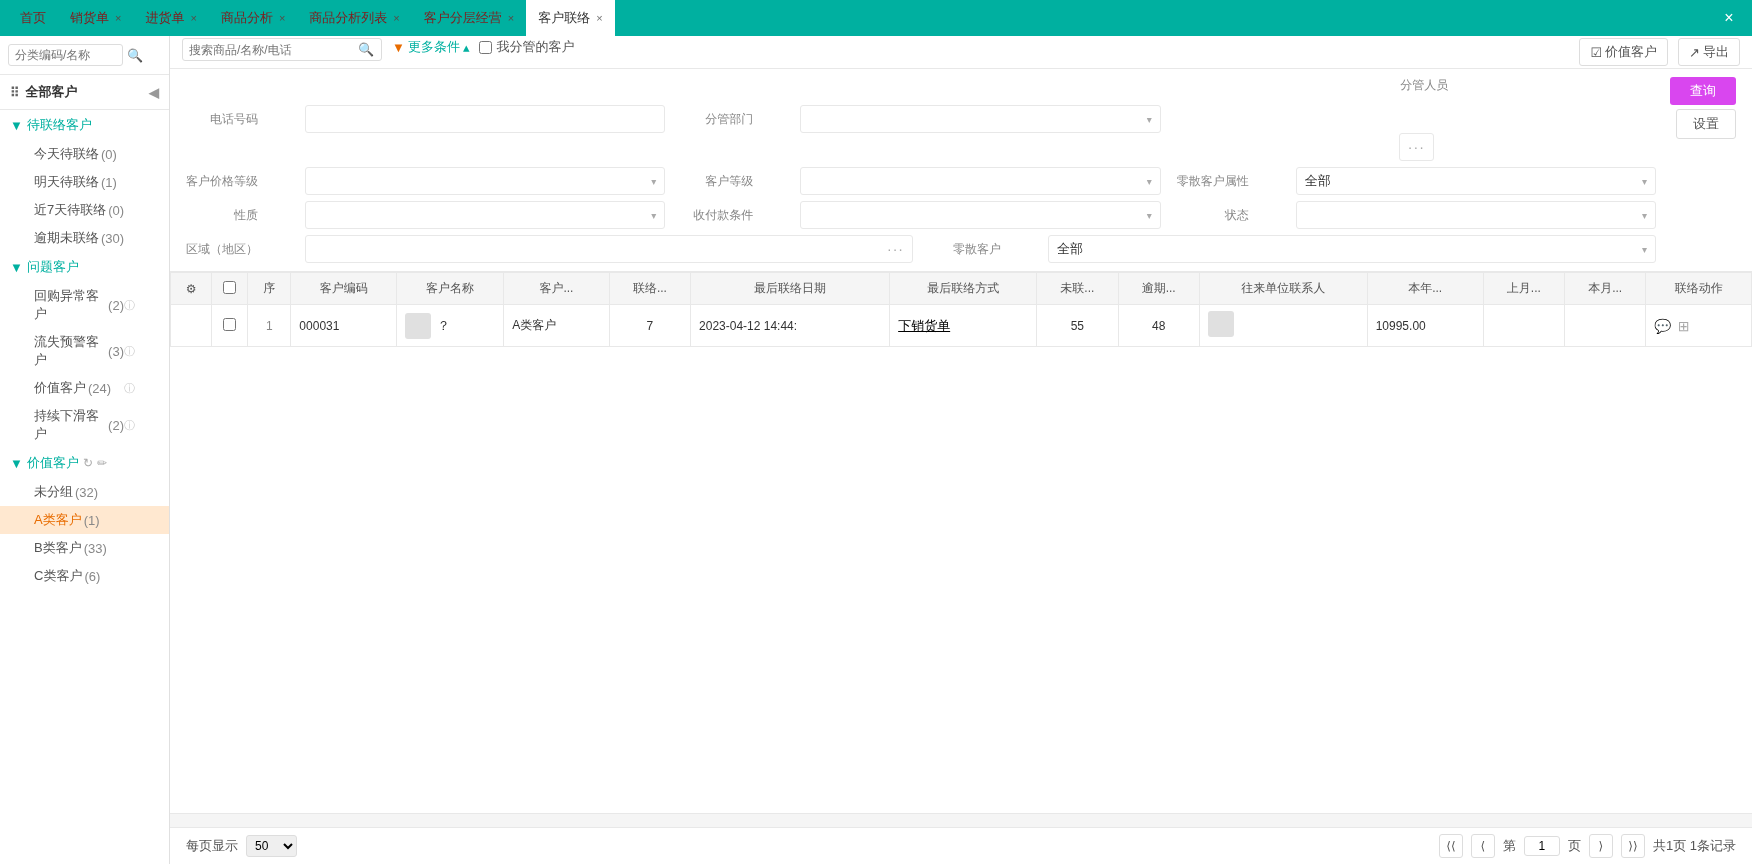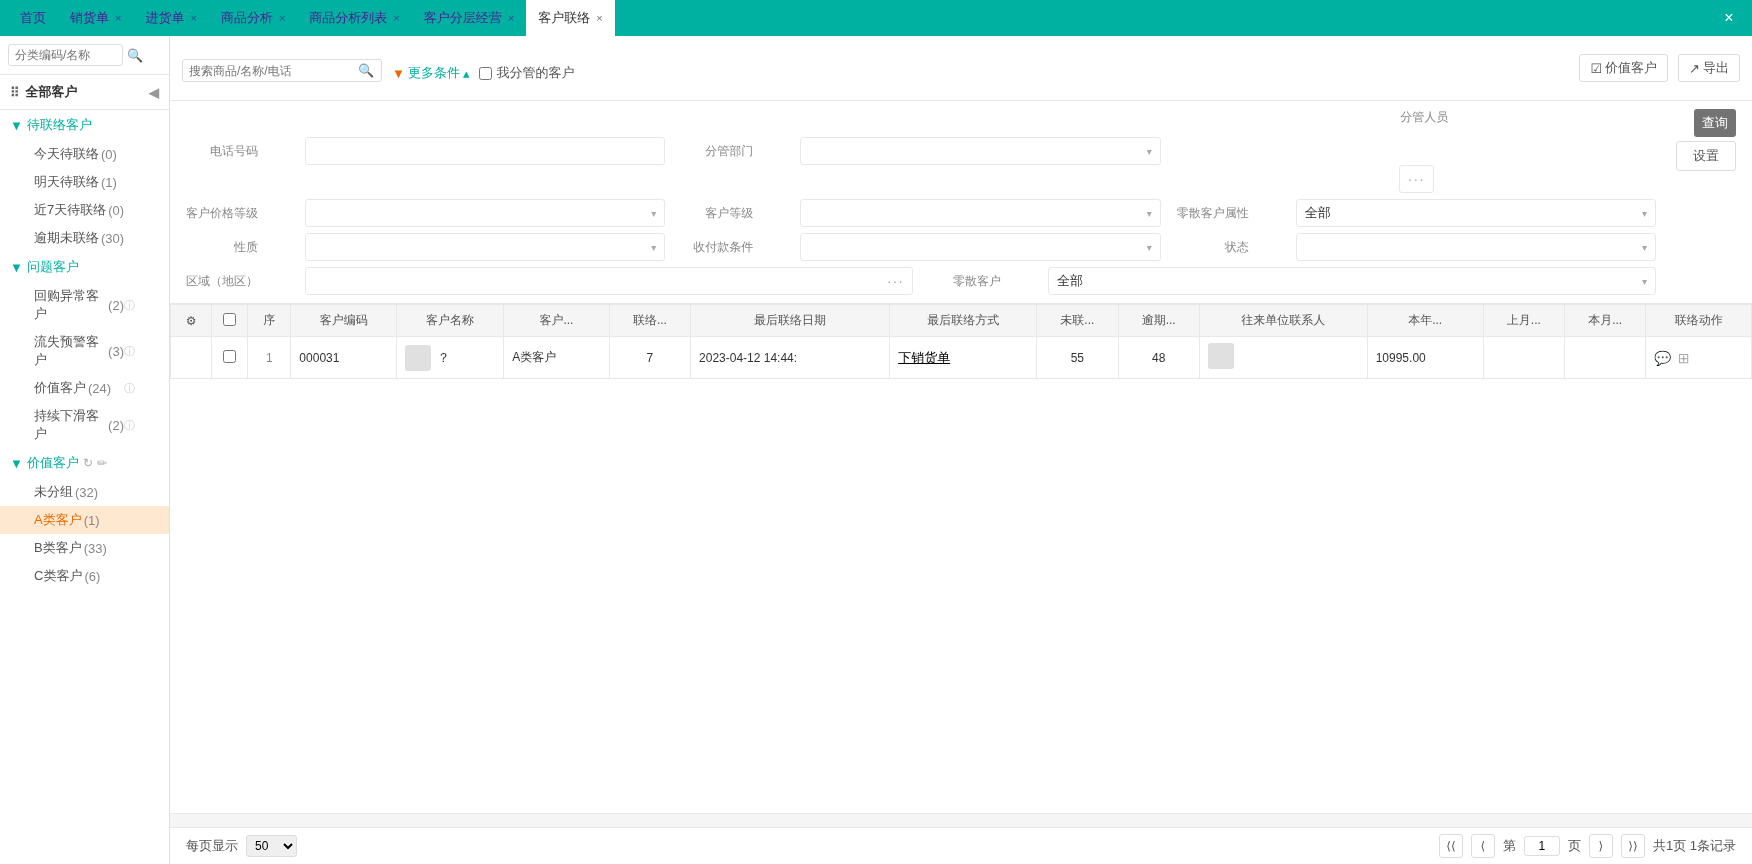--- a/index.html
+++ b/index.html
@@ -13,21 +13,21 @@
       align-items: center;
       padding: 0 8px;
       color: white;
     }
     .top-nav .nav-item {
       padding: 0 12px;
       height: 36px;
       display: flex;
       align-items: center;
       cursor: pointer;
-      color: #4c1d95;
+      color: #7f1d1d;
       font-size: 13px;
       white-space: nowrap;
     }
     .top-nav .nav-item.active {
       background: white;
       color: #333;
     }
     .top-nav .nav-item .close-icon {
       margin-left: 6px;
       font-size: 11px;
@@ -125,24 +125,24 @@
     .content {
       flex: 1;
       display: flex;
       flex-direction: column;
       overflow: hidden;
     }
 
     
     .filter-bar {
       background: white;
-      padding: 18px 12px;
+      padding: 2px 12px;
       border-bottom: 1px solid #e8e8e8;
       display: flex;
-      align-items: flex-end;
+      align-items: flex-start;
       gap: 10px;
     }
     .filter-search {
       display: flex;
       align-items: center;
       border: 1px solid #ddd;
       border-radius: 3px;
       padding: 3px 6px;
       width: 200px;
     }
@@ -331,24 +331,24 @@
       overflow-x: scroll;
       overflow-y: hidden;
     }
     .horizontal-scroll-inner {
       width: 1600px;
       height: 1px;
     }
 
     
     .btn-query {
-      background: #737373;
+      background: #d946ef;
       color: white;
       border: none;
-      padding: 5px 8px;
+      padding: 5px 20px;
       border-radius: 3px;
       cursor: pointer;
       font-size: 13px;
     }
     .btn-set {
       background: white;
       color: #555;
       border: 1px solid #ddd;
       padding: 5px 16px;
       border-radius: 3px;

